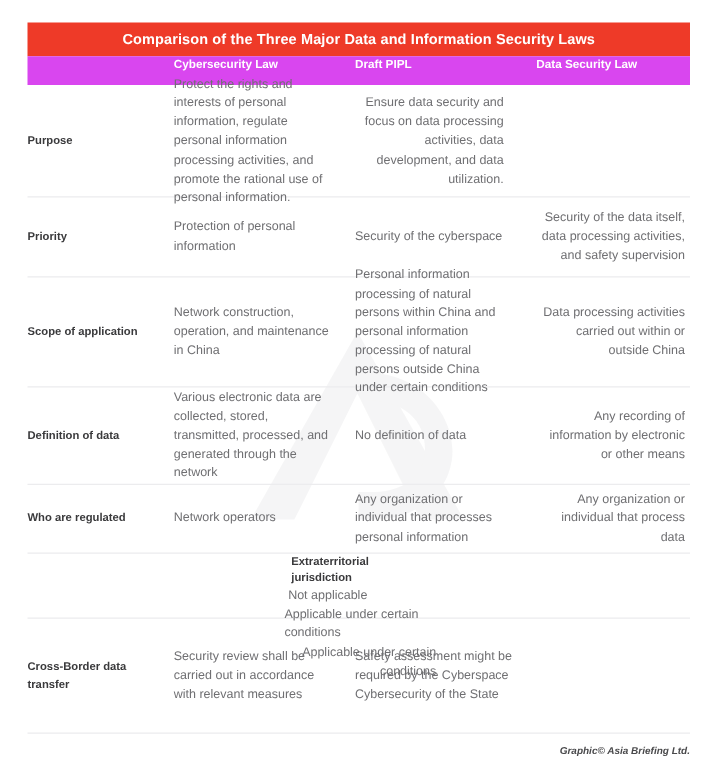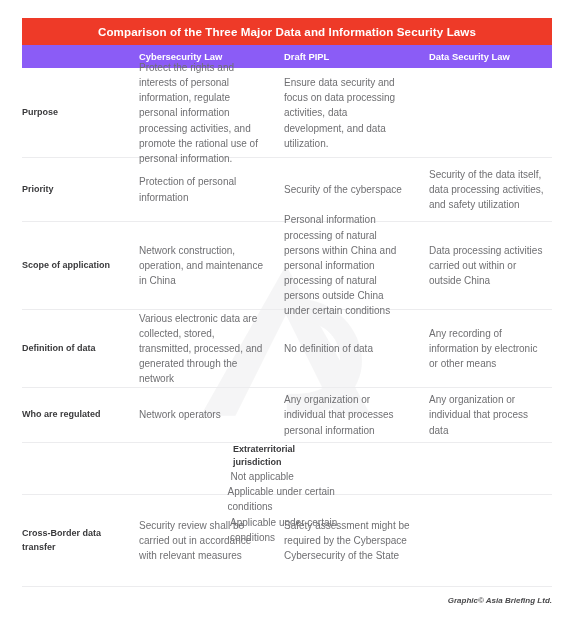--- a/index.html
+++ b/index.html
@@ -52,24 +52,23 @@
   }
   .title-band .title-text {
     color: #ffffff;
     font-size: 11.6px;
     font-weight: bold;
     letter-spacing: 0.1px;
     white-space: nowrap;
   }
 
   .colhead-band {
-    background: #8b5cf6;
+    background: #d946ef;
     height: 23px;
     display: flex;
-    align-items: center;
   }
   .colhead-band .ch {
     color: #ffffff;
     font-size: 9.4px;
     font-weight: bold;
     box-sizing: border-box;
   }
   .ch-label  { width: 108px; }
   .ch-c1     { width: 145px; padding-left: 9px; }
   .ch-c2     { width: 145px; padding-left: 9px; }
@@ -95,21 +94,21 @@
   .cell-label {
     width: 108px;
     color: #3a3a3c;
     font-weight: bold;
     font-size: 9px;
     line-height: 1.45;
     padding-right: 4px;
   }
   .cell-c1 { width: 145px; padding-right: 10px; }
   .cell-c2 { width: 145px; padding-right: 10px; }
-  .cell-c3 { width: 132px; padding-right: 4px; }
+  .cell-c3 { width: 132px; padding-right: 4px; text-align: right; }
 
   .cell.indent { padding-left: 9px; }
 
   
   .footer {
     position: absolute;
     right: 24px;
     top: 596px;
     font-size: 8px;
     font-style: italic;
@@ -150,21 +149,21 @@
       <div class="row" style="height:90px;">
         <div class="cell cell-label">Purpose</div>
         <div class="cell cell-c2 indent">Protect the rights and interests of personal information, regulate personal information processing activities, and promote the rational use of personal information.</div>
         <div class="cell cell-c3 indent">Ensure data security and focus on data processing activities, data development, and data utilization.</div>
       </div>
 
       <div class="row" style="height:64px;">
         <div class="cell cell-label">Priority</div>
         <div class="cell cell-c2 indent">Protection of personal information</div>
         <div class="cell cell-c1 indent">Security of the cyberspace</div>
-        <div class="cell cell-c3 indent">Security of the data itself, data processing activities, and safety utilization</div>
+        <div class="cell cell-c3 indent">Security of the data itself, data processing activities, and safety supervision</div>
       </div>
 
       <div class="row" style="height:88px;">
         <div class="cell cell-label">Scope of application</div>
         <div class="cell cell-c1 indent">Network construction, operation, and maintenance in China</div>
         <div class="cell cell-c2 indent">Personal information processing of natural persons within China and personal information processing of natural persons outside China under certain conditions</div>
         <div class="cell cell-c3 indent">Data processing activities carried out within or outside China</div>
       </div>
 
       <div class="row" style="height:78px;">

